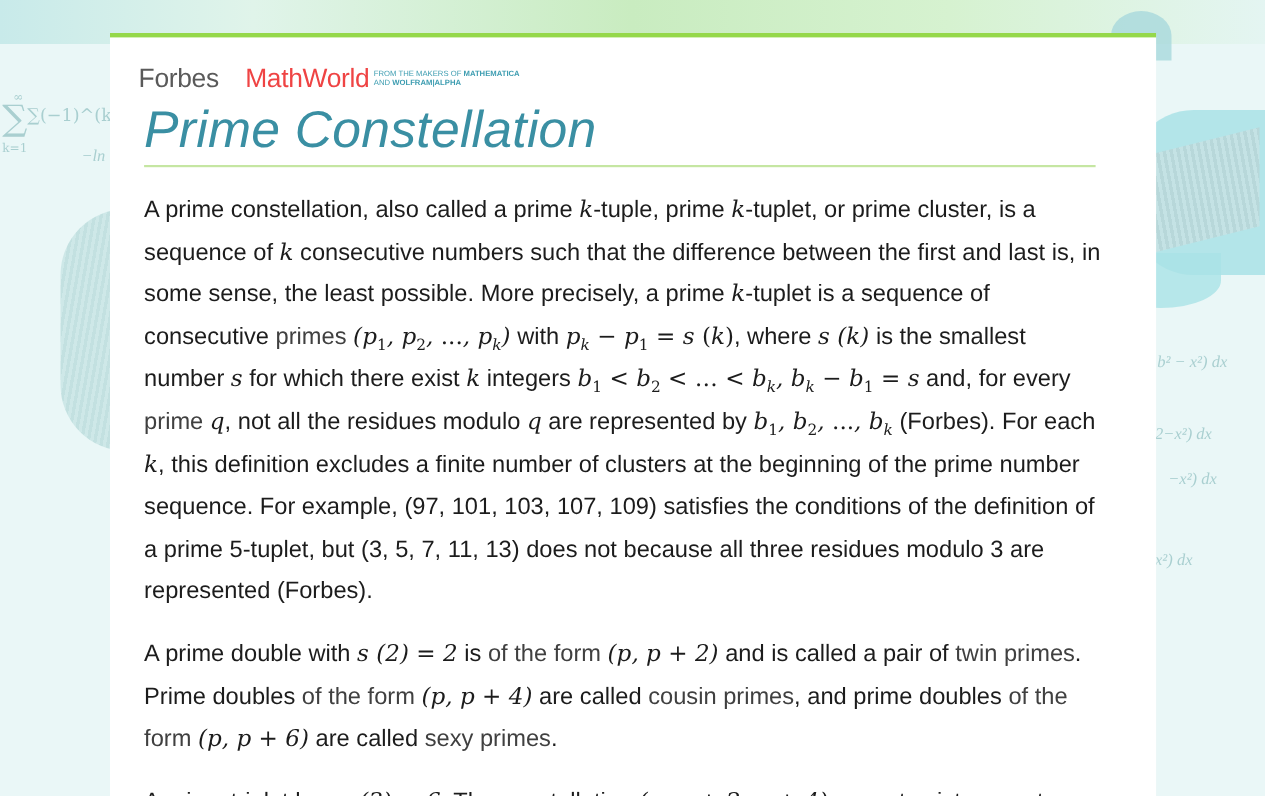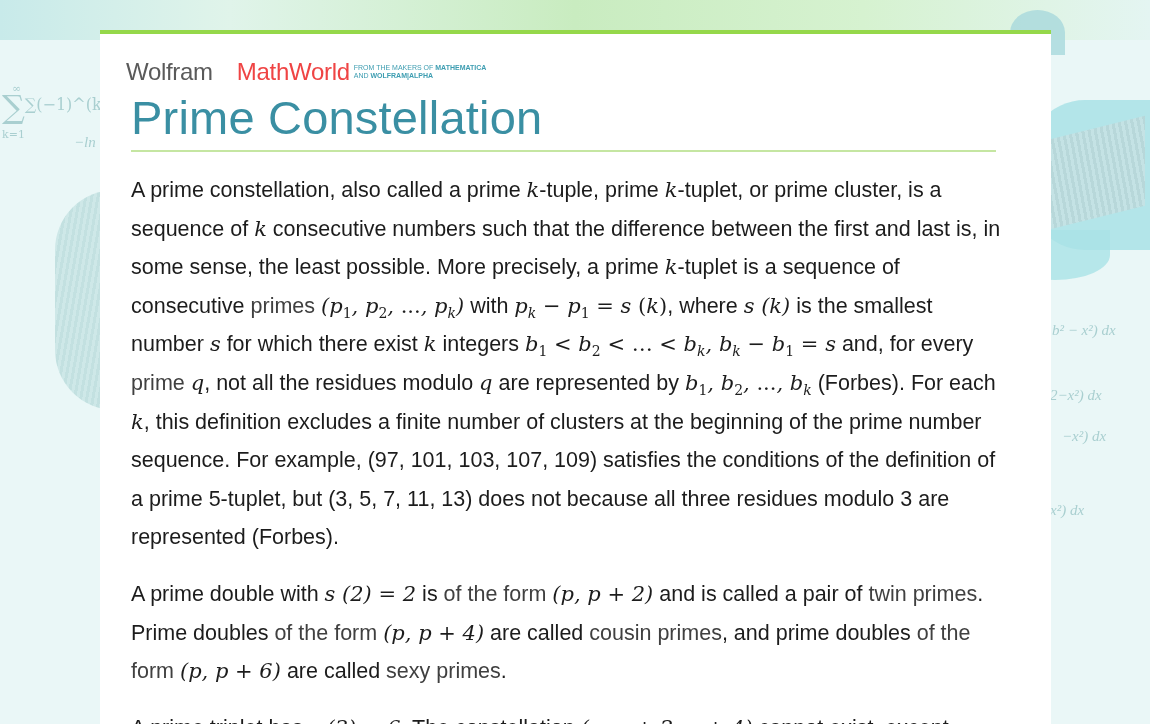--- a/index.html
+++ b/index.html
@@ -53,21 +53,21 @@
     position: absolute; left: 26px; top: 24px; display: flex; align-items: center;
   }
   .logo-wolfram { font-size: 24px; color: #5a5a5a; letter-spacing: -0.3px; }
   .logo-mathworld { font-size: 24px; color: #ef4444; margin-left: 24px; letter-spacing: -0.3px; }
   .logo-tag {
     margin-left: 4px; font-size: 7px; line-height: 8px; color: #3d9db1; text-transform: uppercase;
   }
   .logo-tag b { font-weight: bold; }
   .page-title {
     position: absolute; left: 31px; top: 56px; margin: 0;
-    font-size: 47px; font-weight: normal; color: #3a8fa3; letter-spacing: 0.2px;
+    font-size: 47px; font-weight: normal; color: #3a8fa3; letter-spacing: 0.2px; font-style: italic;
   }
   .title-rule {
     position: absolute; left: 31px; top: 116px; width: 865px; height: 2px; background: #c5e6a2;
   }
   .content {
     position: absolute; left: 31px; top: 137px; width: 870px;
     font-size: 21.5px; color: #1c1c1c; line-height: 38.6px;
   }
   .content p { margin: 0 0 18px 0; }
   .lnk { color: #404040; }
@@ -91,21 +91,21 @@
   <span class="lim">k=1</span>
 </div>
 <div class="bg-formula" style="left:74px; top:134px;">−ln</div>
 <div class="bg-formula" style="left:1052px; top:322px;">b² − x²) dx</div>
 <div class="bg-formula" style="left:1050px; top:387px;">2−x²) dx</div>
 <div class="bg-formula" style="left:1050px; top:428px;margin-left:12px;">−x²) dx</div>
 <div class="bg-formula" style="left:1050px; top:502px;">x²) dx</div>
 
 <div class="card">
   <div class="logo">
-    <span class="logo-wolfram">Wolfram</span>
+    <span class="logo-wolfram">Forbes</span>
     <span class="logo-mathworld">MathWorld</span>
     <span class="logo-tag">
       <span>FROM THE MAKERS OF </span><b>MATHEMATICA</b><br>
       <span>AND </span><b>WOLFRAM|ALPHA</b>
     </span>
   </div>
 
   <h1 class="page-title">Prime Constellation</h1>
   <div class="title-rule"></div>
 

